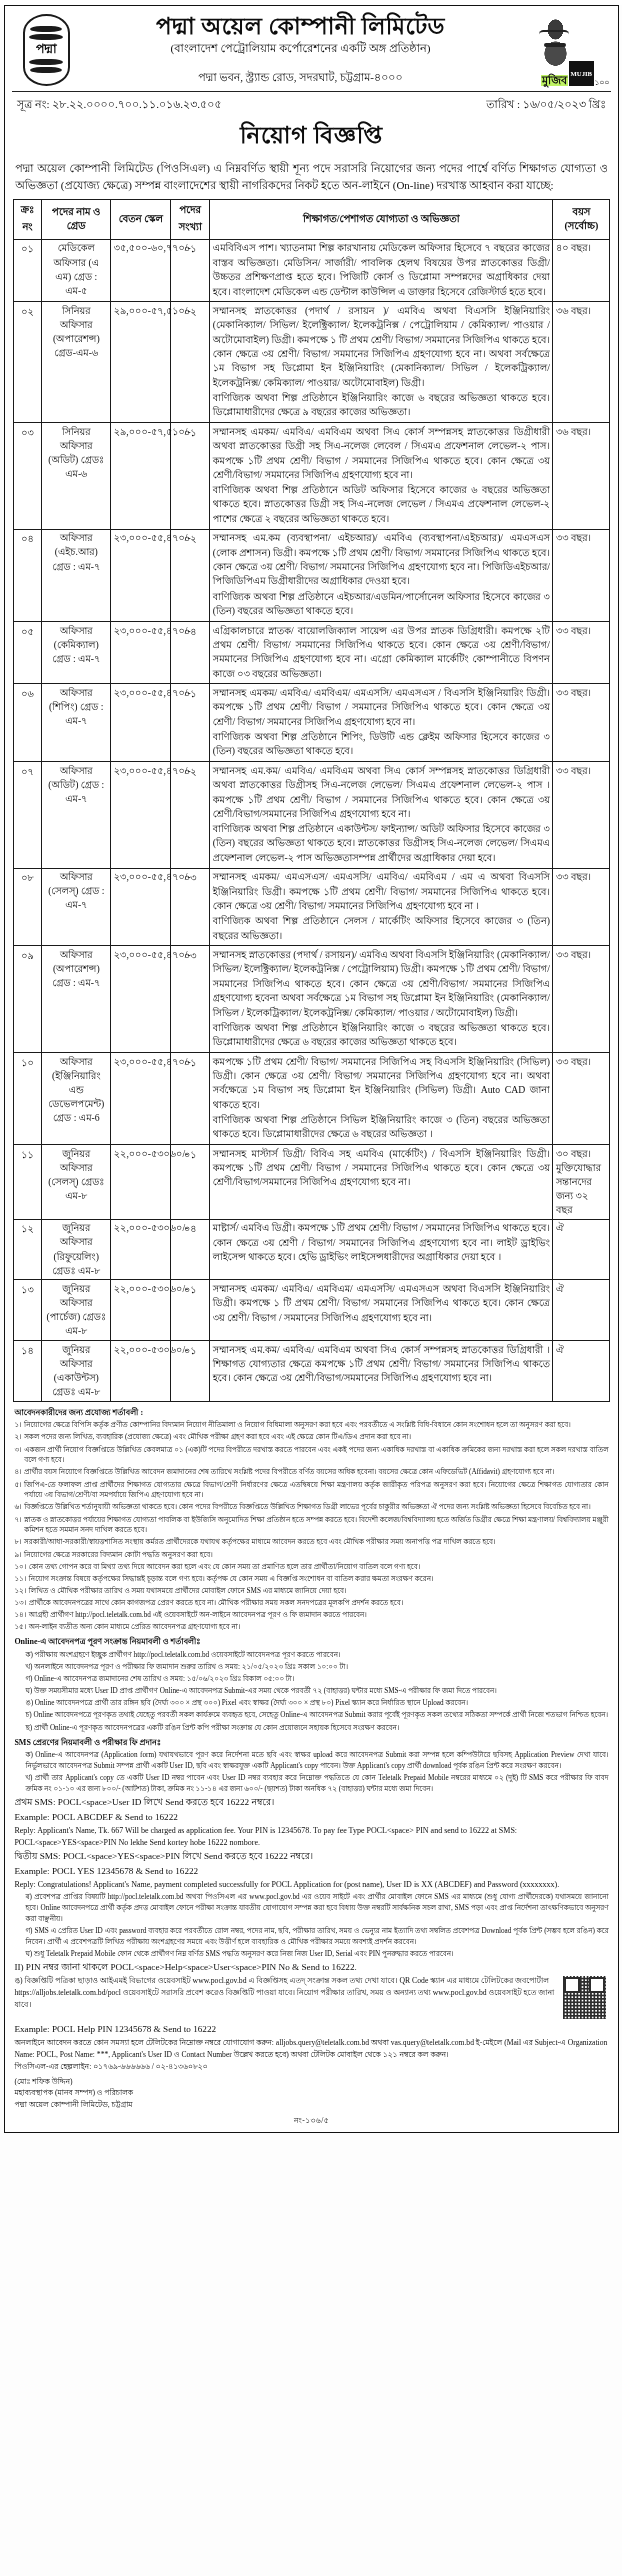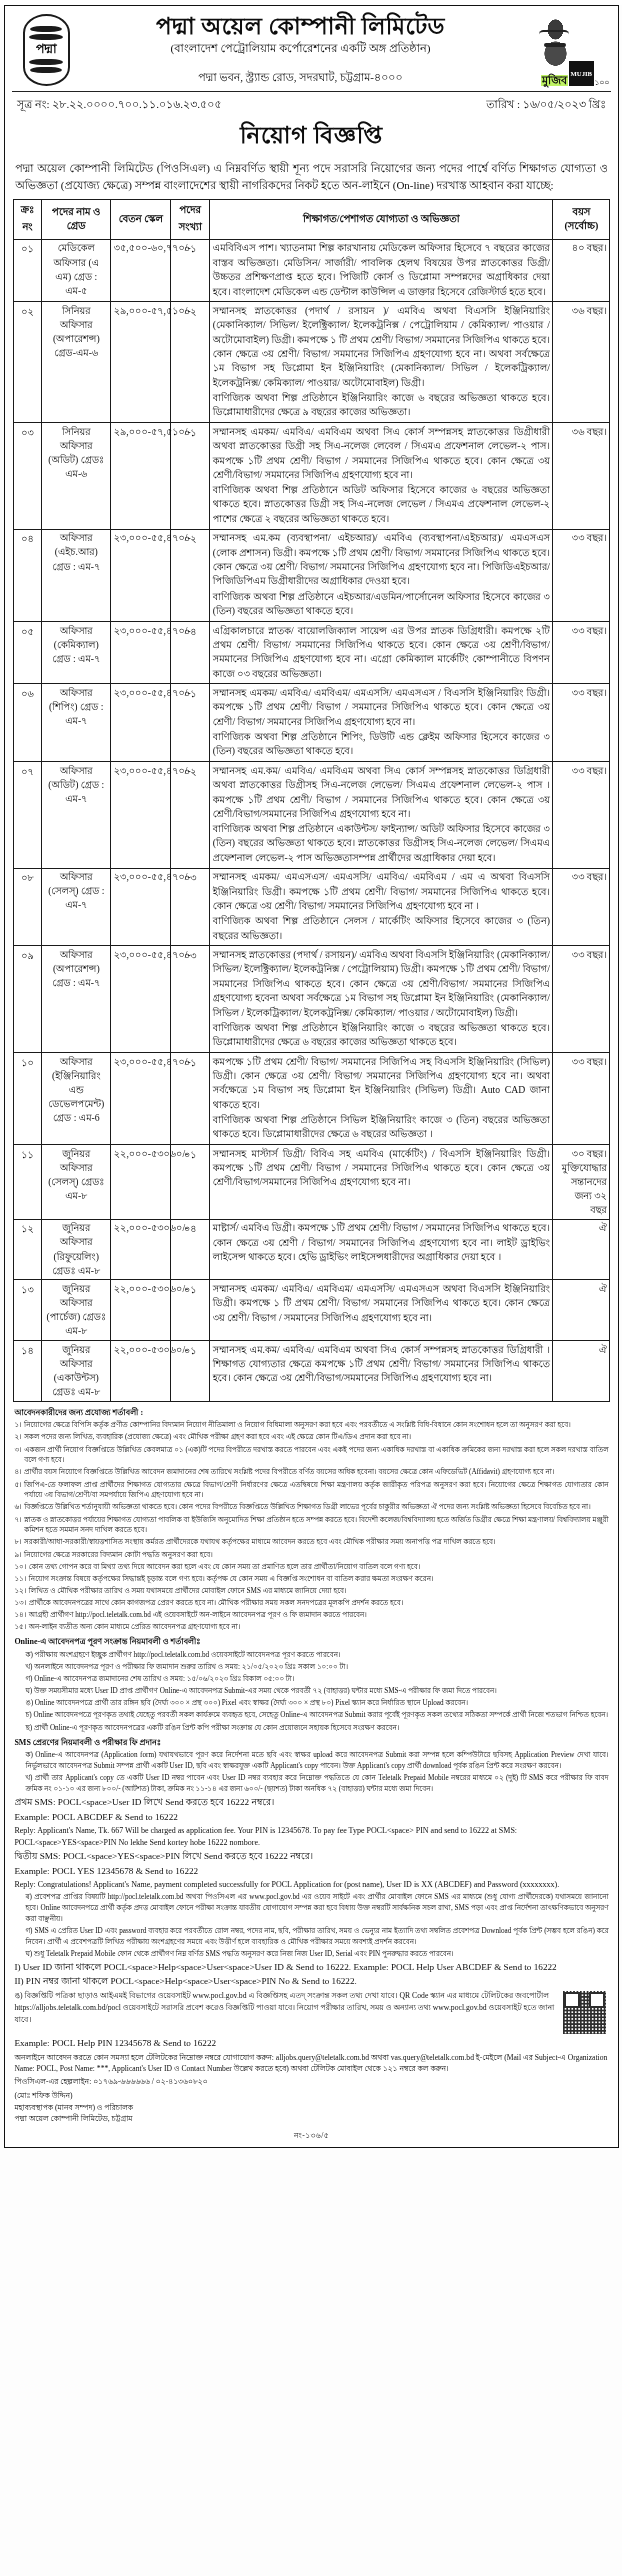--- a/index.html
+++ b/index.html
@@ -130,21 +130,21 @@
   }
   table.jobs thead th {
     text-align: center; font-weight: bold; font-size: 10px;
     padding: 2.5px 1.7px; vertical-align: middle;
   }
   .c-sl    { width: 28.5px;  text-align: center; }
   .c-post  { width: 69px;  text-align: center; line-height: 1.45; }
   .c-scale { width: 60px;  text-align: center; line-height: 1.45; }
   .c-num   { width: 39px;  text-align: center; }
   .c-qual  { text-align: justify; line-height: 1.48; }
-  .c-age   { width: 57px;  text-align: right; line-height: 1.45; }
+  .c-age   { width: 57px;  text-align: left; line-height: 1.45; }
   .qual-p { margin: 0 0 0.8px 0; }
 
   
   .conditions {
     padding: 3.4px 9.2px 1.7px 9.2px;
     font-size: 7.2px;
     line-height: 1.5;
   }
   .cond-title { font-weight: bold; font-size: 8px; margin: 1.7px 0 1.7px 0; }
   .cond-item { display: flex; gap: 2.5px; margin-bottom: 1.3px; text-align: justify; }
@@ -482,21 +482,20 @@
       <span>Reply:</span>
       <span>Congratulations! Applicant's Name, payment completed successfully for POCL Application for (post name), User ID is XX (ABCDEF) and Password (xxxxxxxx).</span>
     </div>
 
     <div id="admit-lines">
           <div class="cond-sub">ৰ) প্রবেশপত্র প্রাপ্তির বিষয়টি http://pocl.teletalk.com.bd অথবা পিওসিএল এর www.pocl.gov.bd এর ওয়েব সাইটে এবং প্রার্থীর মোবাইল ফোনে SMS এর মাধ্যমে (শুধু যোগ্য প্রার্থীদেরকে) যথাসময়ে জানানো হবে। Online আবেদনপত্রে প্রার্থী কর্তৃক প্রদত্ত মোবাইল ফোনে পরীক্ষা সংক্রান্ত যাবতীয় যোগাযোগ সম্পন্ন করা হবে বিধায় উক্ত নম্বরটি সার্বক্ষনিক সচল রাখা, SMS পড়া এবং প্রাপ্ত নির্দেশনা তাৎক্ষণিকভাবে অনুসরণ করা বাঞ্ছনীয়।</div>
           <div class="cond-sub">গ) SMS এ প্রেরিত User ID এবং password ব্যবহার করে পরবর্তীতে রোল নম্বর, পদের নাম, ছবি, পরীক্ষার তারিখ, সময় ও ভেন্যুর নাম ইত্যাদি তথ্য সম্বলিত প্রবেশপত্র Download পূর্বক প্রিন্ট (সম্ভব হলে রঙিন) করে নিবেন। প্রার্থী এ প্রবেশপত্রটি লিখিত পরীক্ষায় অংশগ্রহণের সময়ে এবং উত্তীর্ণ হলে ব্যবহারিক ও মৌখিক পরীক্ষার সময়ে অবশ্যই প্রদর্শন করবেন।</div>
           <div class="cond-sub">ঘ) শুধু Teletalk Prepaid Mobile ফোন থেকে প্রার্থীগণ নিম্ন বর্ণিত SMS পদ্ধতি অনুসরণ করে নিজ নিজ User ID, Serial এবং PIN পুনরুদ্ধার করতে পারবেন।</div>
         </div>
     <div id="recover-lines">
-          <div class="big-line">I) User ID জানা থাকলে POCL&lt;space&gt;Help&lt;space&gt;User&lt;space&gt;User ID &amp; Send to 16222. Example: POCL Help User ABCDEF &amp; Send to 16222</div>
           <div class="big-line">II) PIN নম্বর জানা থাকলে POCL&lt;space&gt;Help&lt;space&gt;User&lt;space&gt;PIN No &amp; Send to 16222.</div>
         </div>
 
     <div class="clearfix">
       <div class="qr-float"></div>
       <div class="sms-line" style="font-size:7.7px;line-height:1.55;">ঙ) বিজ্ঞপ্তিটি পত্রিকা ছাড়াও আইএমই বিভাগের ওয়েবসাইট www.pocl.gov.bd এ বিজ্ঞপ্তিসহ এতদ্ সংক্রান্ত সকল তথ্য দেখা যাবে। QR Code স্ক্যান এর মাধ্যমে টেলিটকের জবপোর্টাল https://alljobs.teletalk.com.bd/pocl ওয়েবসাইটে সরাসরি প্রবেশ করেও বিজ্ঞপ্তিটি পাওয়া যাবে। নিয়োগ পরীক্ষার তারিখ, সময় ও অন্যান্য তথ্য www.pocl.gov.bd ওয়েবসাইট হতে জানা যাবে।</div>
     </div>
 
     <div class="big-line">Example: POCL Help PIN 12345678 &amp; Send to 16222</div>
     <div class="sms-line" style="font-size:7.6px;">অনলাইনে আবেদন করতে কোন সমস্যা হলে টেলিটকের নিম্নোক্ত নম্বরে যোগাযোগ করুন: alljobs.query@teletalk.com.bd অথবা vas.query@teletalk.com.bd ই-মেইলে (Mail এর Subject-এ Organization Name: POCL, Post Name: ***, Applicant's User ID ও Contact Number উল্লেখ করতে হবে) অথবা টেলিটক মোবাইল থেকে ১২১ নম্বরে কল করুন।</div>

